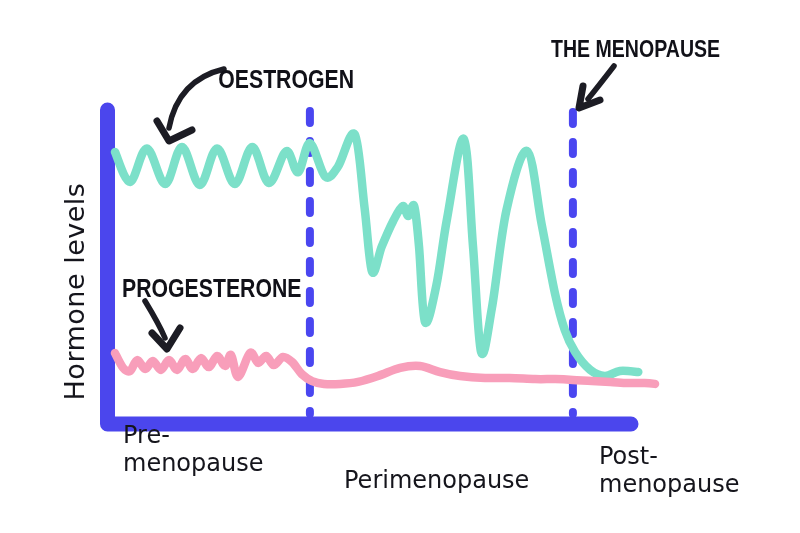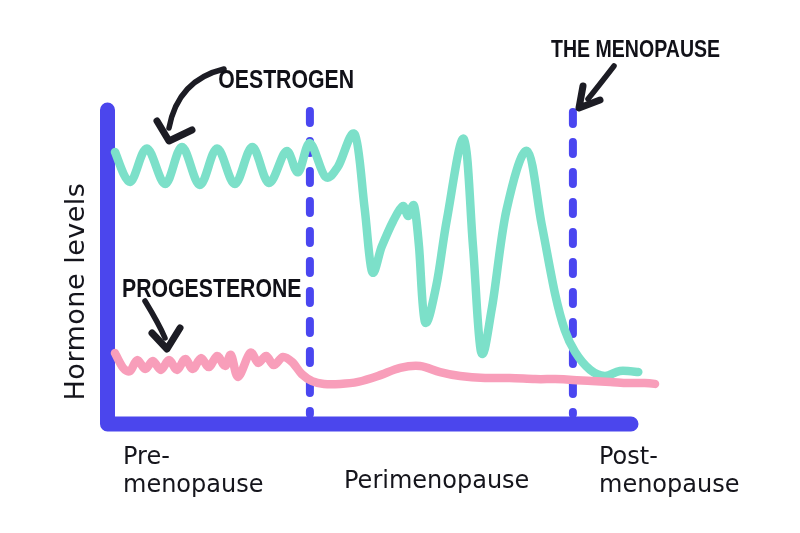--- a/index.html
+++ b/index.html
@@ -15,21 +15,21 @@
     font-size:27px;font-weight:500;letter-spacing:.5px;white-space:nowrap;
   }
   .annot{
     position:absolute;font-family:"Liberation Sans",sans-serif;font-weight:bold;
     color:#111118;white-space:nowrap;letter-spacing:0px;
   }
   .annot-oestrogen{left:207px;top:65px;width:150px;text-align:center;font-size:25px;transform:scaleX(.85);transform-origin:center;}
   .annot-progesterone{left:122px;top:274px;font-size:25px;transform:scaleX(.85);transform-origin:left center;}
   .annot-menopause{left:539px;top:36px;width:160px;text-align:center;font-size:23px;transform:scaleX(.85);transform-origin:center;}
   .phase-label{position:absolute;font-size:24px;line-height:28px;font-weight:500;white-space:nowrap;}
-  .phase-pre{left:123px;top:442px;}
+  .phase-pre{left:123px;top:421px;}
   .phase-peri{left:344px;top:466px;}
   .phase-post{left:583px;top:442px;margin-left:16px;}
 </style>
 </head>
 <body>
 
 <div id="figure-root">
 
   <svg id="chart-svg" width="800" height="533" viewBox="0 0 800 533">
 

